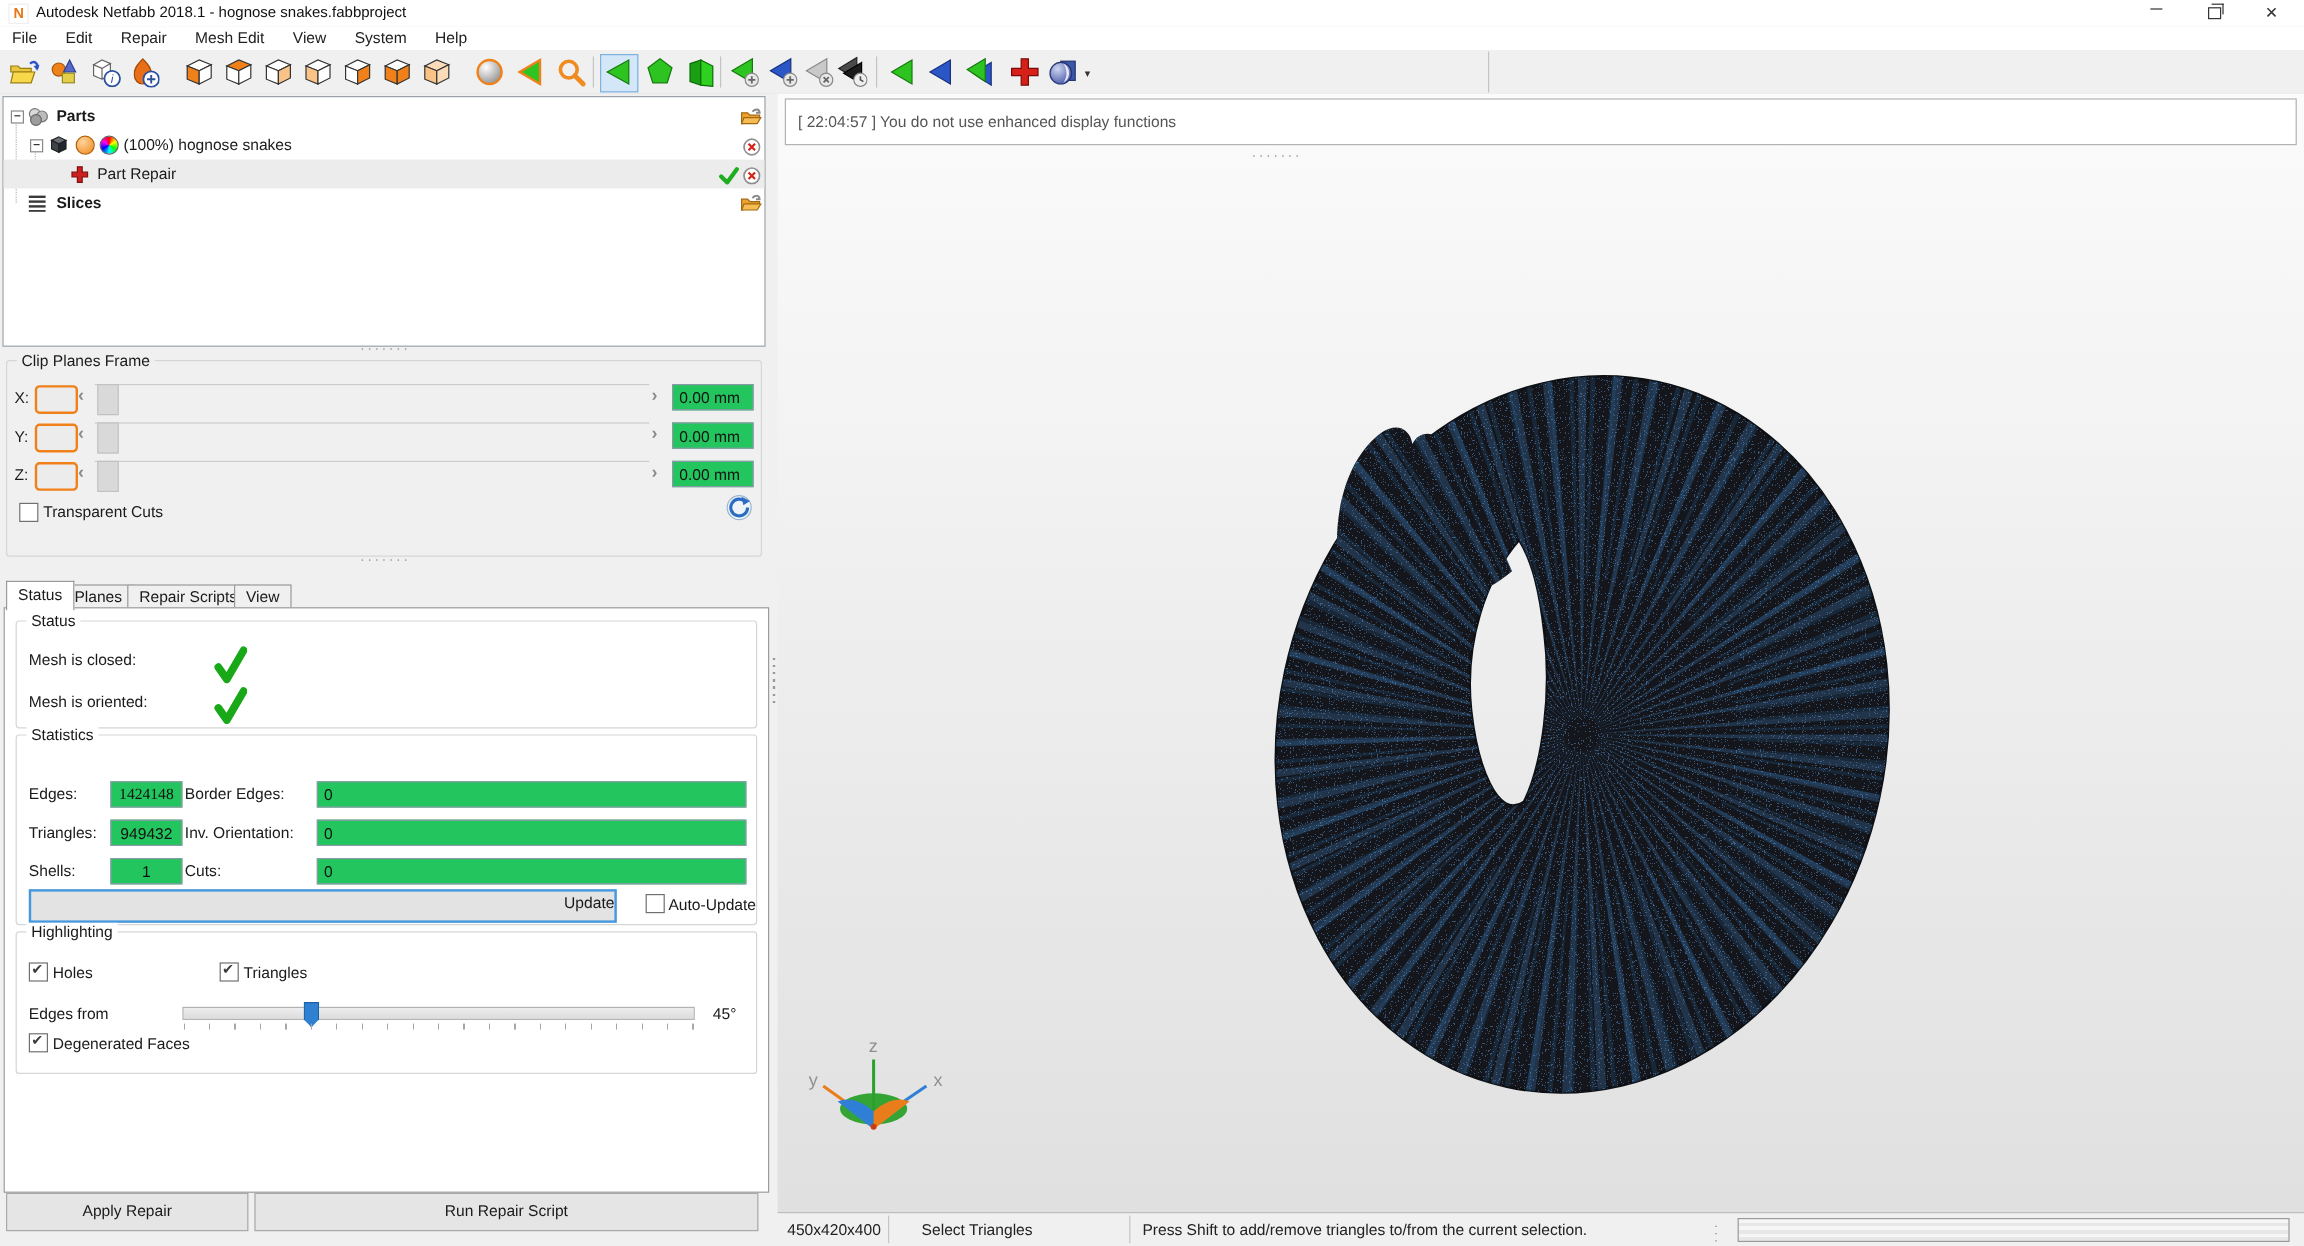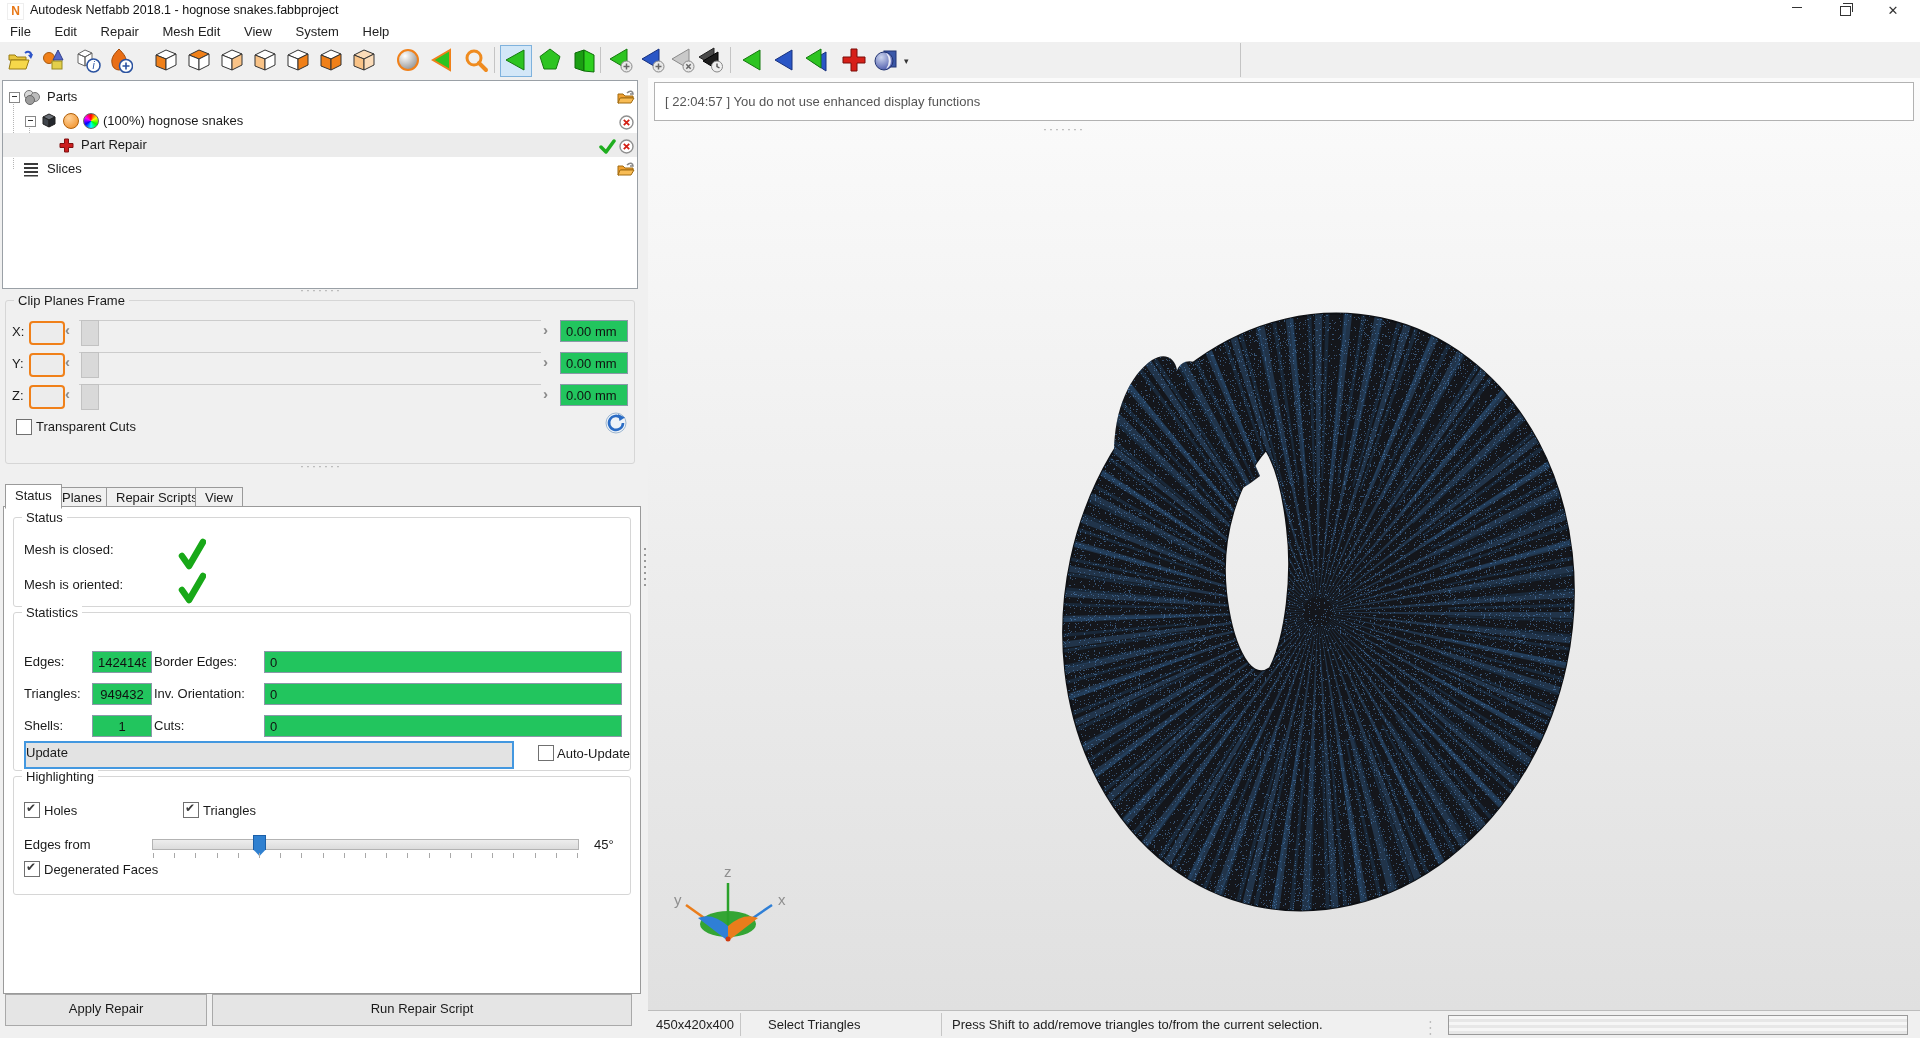--- a/index.html
+++ b/index.html
@@ -22,21 +22,21 @@
   .tbtn svg{position:absolute;left:1px;top:1px;}
   .tsep{position:absolute;top:5px;width:1px;height:26px;background:#c4c4c4;}
   .tsep.tall{top:1px;height:34px;}
   .caret{position:absolute;font-size:9px;color:#333;top:14px;}
   
   #leftpanel{position:absolute;left:0;top:78px;width:648px;height:932px;background:#f0f0f0;}
   #tree{position:absolute;left:2px;top:2px;width:634px;height:207px;background:#fff;border:1px solid #9aa0a6;}
   .trow{position:absolute;left:0;right:0;height:24px;line-height:24px;}
   .trow.hl{background:#ececec;}
   .trow .lbl{position:absolute;top:0;white-space:nowrap;}
-  .bold{font-weight:normal;}
+  .bold{font-weight:bold;}
   .expbox{position:absolute;top:7px;width:9px;height:9px;border:1px solid #888;background:#fff;}
   .expbox::after{content:"";position:absolute;left:2px;top:3px;width:5px;height:1px;background:#333;}
   .tico{position:absolute;top:4px;}
   .dotv{position:absolute;border-left:1px dotted #b5b5b5;width:0;}
   .grip{position:absolute;color:#9a9a9a;font-size:12px;letter-spacing:2px;line-height:6px;}
   .grp{position:absolute;border:1px solid #d6d6d6;border-radius:3px;}
   .grp > .gl{position:absolute;top:-8px;left:8px;background:#f0f0f0;padding:0 4px;line-height:15px;}
   .grp.onwhite > .gl{background:#fff;}
   .clip-row{position:absolute;left:4px;right:4px;height:28px;}
   .clip-axis{position:absolute;left:2px;top:5px;}
@@ -46,21 +46,21 @@
   .clip-thumb{position:absolute;left:2px;top:-1px;width:16px;height:24px;background:#d9d9d9;border:1px solid #c2c2c2;}
   .tin{border:1px solid #8a99a8;background:#22c55e;font-family:inherit;font-size:13px;color:#111;padding:0 5px;}
   .cb{position:absolute;width:14px;height:14px;border:1px solid #707070;background:#fff;}
   .cb.checked::after{content:"✔";position:absolute;left:1px;top:-2px;font-size:12px;color:#3a3a3a;}
   .cb-lbl{position:absolute;white-space:nowrap;}
   #tabbar{position:absolute;left:5px;top:406px;height:23px;}
   .tab{position:absolute;top:3px;height:19px;line-height:19px;padding:0 9px;background:#f0f0f0;border:1px solid #9a9a9a;white-space:nowrap;}
   .tab.active{top:0;height:23px;line-height:22px;background:#fff;border-bottom:1px solid #fff;z-index:3;}
   #tabpage{position:absolute;left:3px;top:428px;width:636px;height:486px;background:#fff;border:1px solid #9a9a9a;z-index:1;}
   .bigbtn{position:absolute;height:30px;background:#e5e5e5;border:1px solid #a9a9a9;text-align:center;line-height:28px;}
-  #updbtn{position:absolute;left:10px;top:128px;width:486px;height:24px;background:#e3e3e3;border:2px solid #4398e0;text-align:left;line-height:20px;}
+  #updbtn{position:absolute;left:10px;top:128px;width:486px;height:24px;background:#e3e3e3;border:2px solid #4398e0;text-align:right;line-height:20px;}
   .slider-track{position:absolute;height:9px;background:linear-gradient(#ededed,#dcdcdc);border:1px solid #b3b3b3;}
   .slider-thumb{position:absolute;top:-5px;width:11px;height:19px;background:#2f80d0;border:1px solid #1b5fa8;
     clip-path:polygon(0 0,100% 0,100% 68%,50% 100%,0 68%);}
   .ticks{position:absolute;height:5px;background:repeating-linear-gradient(90deg,#a8a8a8 0,#a8a8a8 1px,transparent 1px,transparent 21.2px);}
   
   #viewport{position:absolute;left:648px;top:78px;width:1272px;height:932px;background:linear-gradient(#fbfbfb,#e0e0e0);}
   #vsplit{position:absolute;left:642px;top:78px;width:6px;height:932px;background:#f0f0f0;}
   #vsplit .knurl{position:absolute;left:2px;top:470px;width:2px;height:40px;
     background:repeating-linear-gradient(#999 0,#999 2px,transparent 2px,transparent 6px);}
   #msgbar{position:absolute;left:6px;top:4px;right:6px;height:37px;background:#fff;border:1px solid #b2b2b2;
@@ -431,21 +431,21 @@
       <span style="position:absolute;left:10px;top:59px">Mesh is oriented:</span>
       <span style="position:absolute;left:164px;top:54px">
         <svg width="28" height="32" viewBox="0 0 28 32">
             <path d="M4 18 L11 28 L25 4" fill="none" stroke="#18a818" stroke-width="6.5" stroke-linecap="round" stroke-linejoin="round"></path>
           </svg></span>
     </div>
 
     <div class="grp onwhite" style="left:9px;top:105px;width:616px;height:157px">
       <span class="gl">Statistics</span>
       <span style="position:absolute;left:10px;top:41px">Edges:</span>
-      <input class="tin" style="position: absolute; left: 78px; top: 38px; width: 48px; height: 20px; text-align: center;" readonly="" value="1424148">
+      <input class="tin" style="position: absolute; left: 78px; top: 38px; width: 48px; height: 20px; text-align: center; font-family: Liberation Serif, serif;" readonly="" value="1424148">
       <span style="position:absolute;left:140px;top:41px">Border Edges:</span>
       <input class="tin" style="position: absolute; left: 250px; top: 38px; width: 346px; height: 20px;" readonly="" value="0">
 
       <span style="position:absolute;left:10px;top:73px">Triangles:</span>
       <input class="tin" style="position: absolute; left: 78px; top: 70px; width: 48px; height: 20px; text-align: center;" readonly="" value="949432">
       <span style="position:absolute;left:140px;top:73px">Inv. Orientation:</span>
       <input class="tin" style="position: absolute; left: 250px; top: 70px; width: 346px; height: 20px;" readonly="" value="0">
 
       <span style="position:absolute;left:10px;top:105px">Shells:</span>
       <input class="tin" style="position: absolute; left: 78px; top: 102px; width: 48px; height: 20px; text-align: center;" readonly="" value="1">

